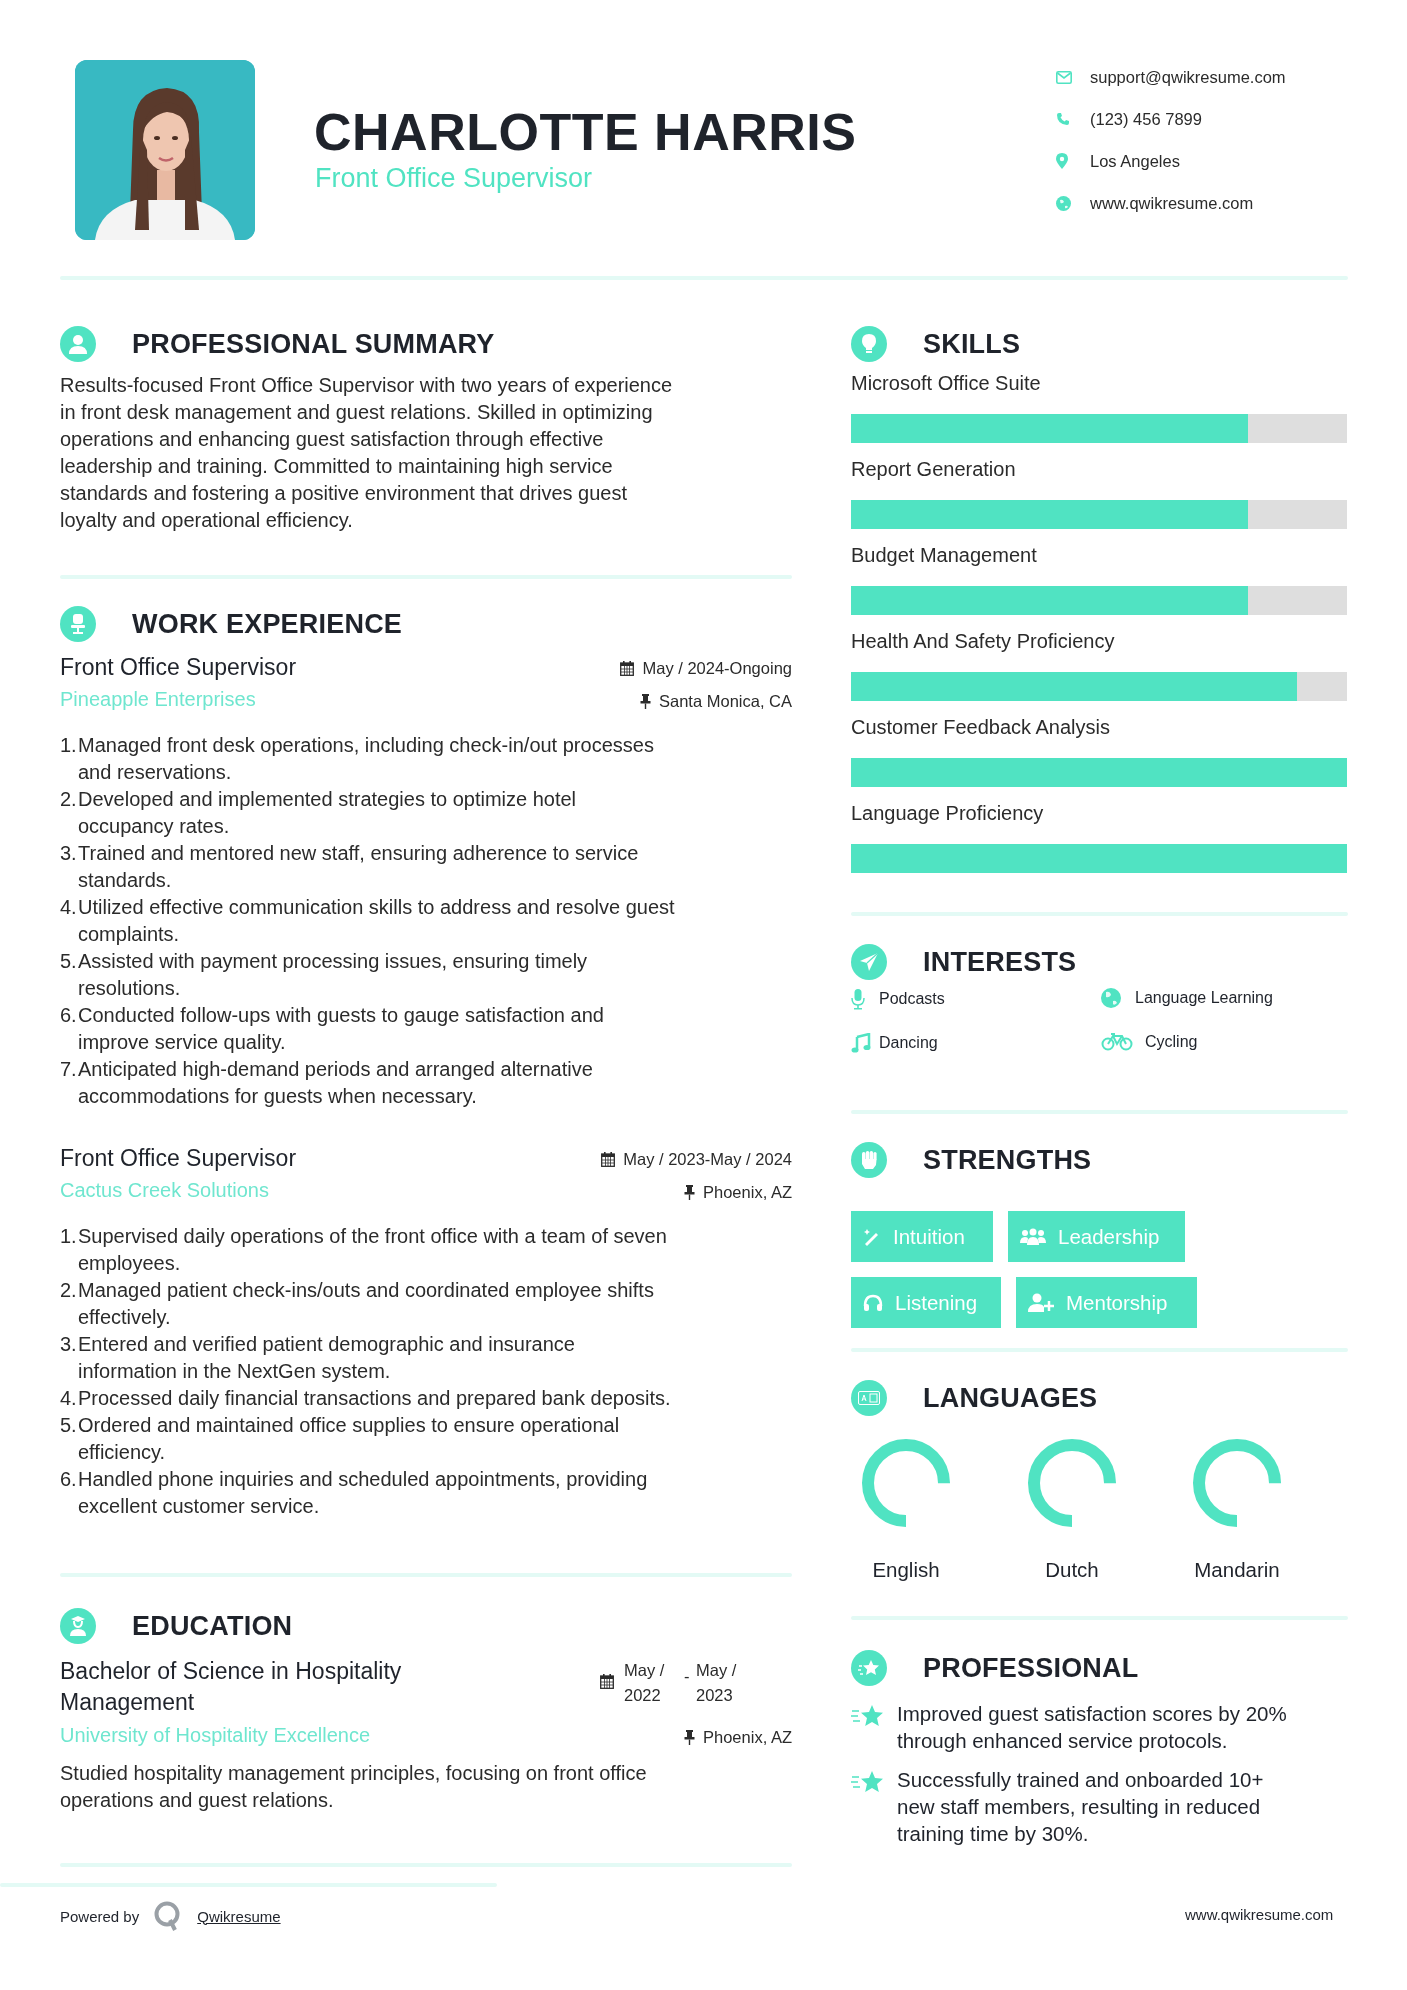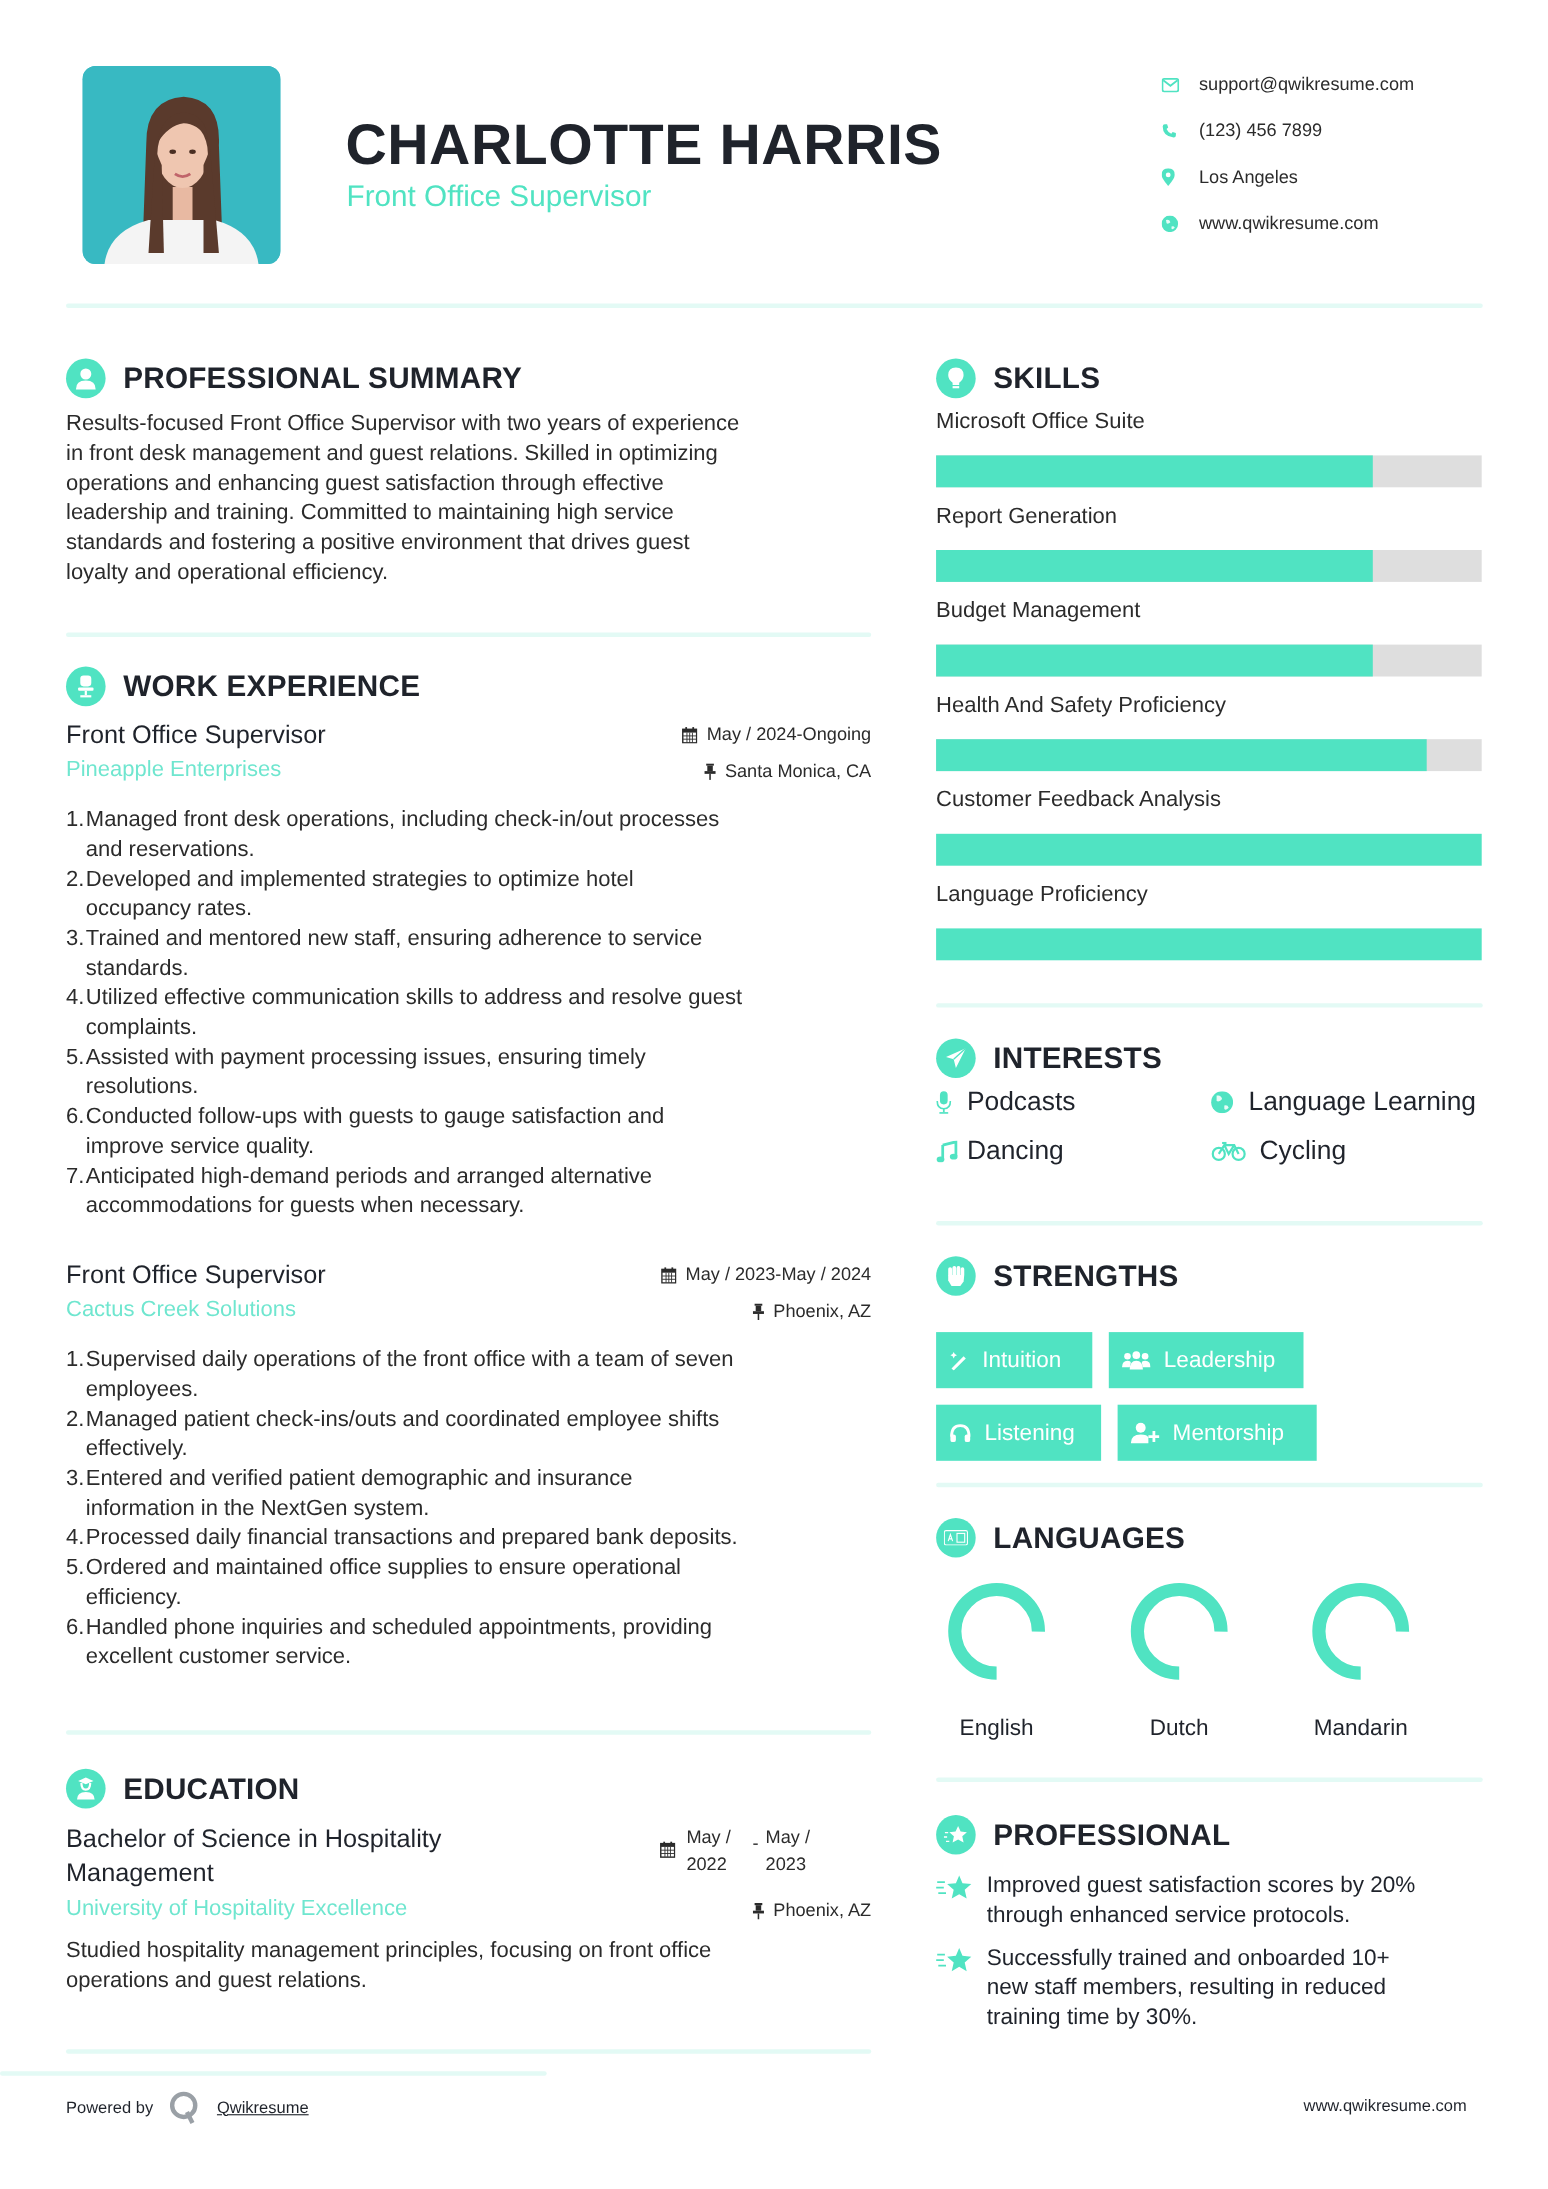--- a/index.html
+++ b/index.html
@@ -10,40 +10,40 @@
   
   .photo { left: 75px; top: 60px; width: 180px; height: 180px; border-radius: 12px; background: #38b9c2; overflow: hidden; }
   .name { left: 314px; top: 102px; font-size: 52px; font-weight: 700; letter-spacing: 0.5px; color: #1f232b; white-space: nowrap; }
   .title { left: 315px; top: 163px; font-size: 27px; color: #50e3c2; white-space: nowrap; }
   .contacts { left: 1056px; top: 56px; width: 330px; }
   .contact-row { display: flex; align-items: center; height: 42px; font-size: 16.5px; color: #2b2b2b; }
   .contact-row .ic { width: 34px; display: flex; align-items: center; }
   .divider { height: 4px; background: #e3faf5; border-radius: 2px; }
 
   
-  .sec-head { display: flex; align-items: center; height: 40px; }
+  .sec-head { display: flex; align-items: center; height: 40px; gap: 20px; }
   .sec-icon { width: 36px; height: 36px; border-radius: 50%; background: #50e3c2; display: flex; align-items: center; justify-content: center; margin-right: 16px; flex: none; }
   .sec-title { font-size: 27px; font-weight: 700; color: #1f232b; letter-spacing: 0.2px; }
   .para { font-size: 20px; line-height: 27px; color: #2b2b2b; }
 
   .job-title { font-size: 23px; color: #1f232b; }
   .company { font-size: 20px; color: #6fe6cf; }
   .meta { font-size: 16.5px; color: #2b2b2b; display: flex; align-items: center; justify-content: center; white-space: nowrap; }
   .meta svg { margin-right: 8px; }
   ol.bullets { list-style: none; font-size: 20px; line-height: 27px; color: #2b2b2b; }
   ol.bullets li { display: flex; }
   ol.bullets li .num { width: 18px; flex: none; }
 
   
   .skill-label { font-size: 20px; color: #2b2b2b; height: 30px; }
   .skill-track { height: 29px; background: #dedede; width: 496px; }
   .skill-fill { height: 29px; background: #50e3c2; }
 
   
-  .interest { display: flex; align-items: center; font-size: 24px; color: #1f232b; }
+  .interest { display: flex; align-items: center; font-size: 16px; color: #1f232b; }
   .interest .ic { width: 28px; display: flex; align-items: center; }
 
   
   .chip { position: absolute; background: #50e3c2; color: #ffffff; font-size: 20.5px; height: 51px; display: flex; align-items: center; padding: 0 12px; }
   .chip svg { margin-right: 12px; }
 
   
   .lang { position: absolute; width: 120px; text-align: center; }
   .lang-name { font-size: 20.5px; color: #1f232b; margin-top: 20px; }
 

